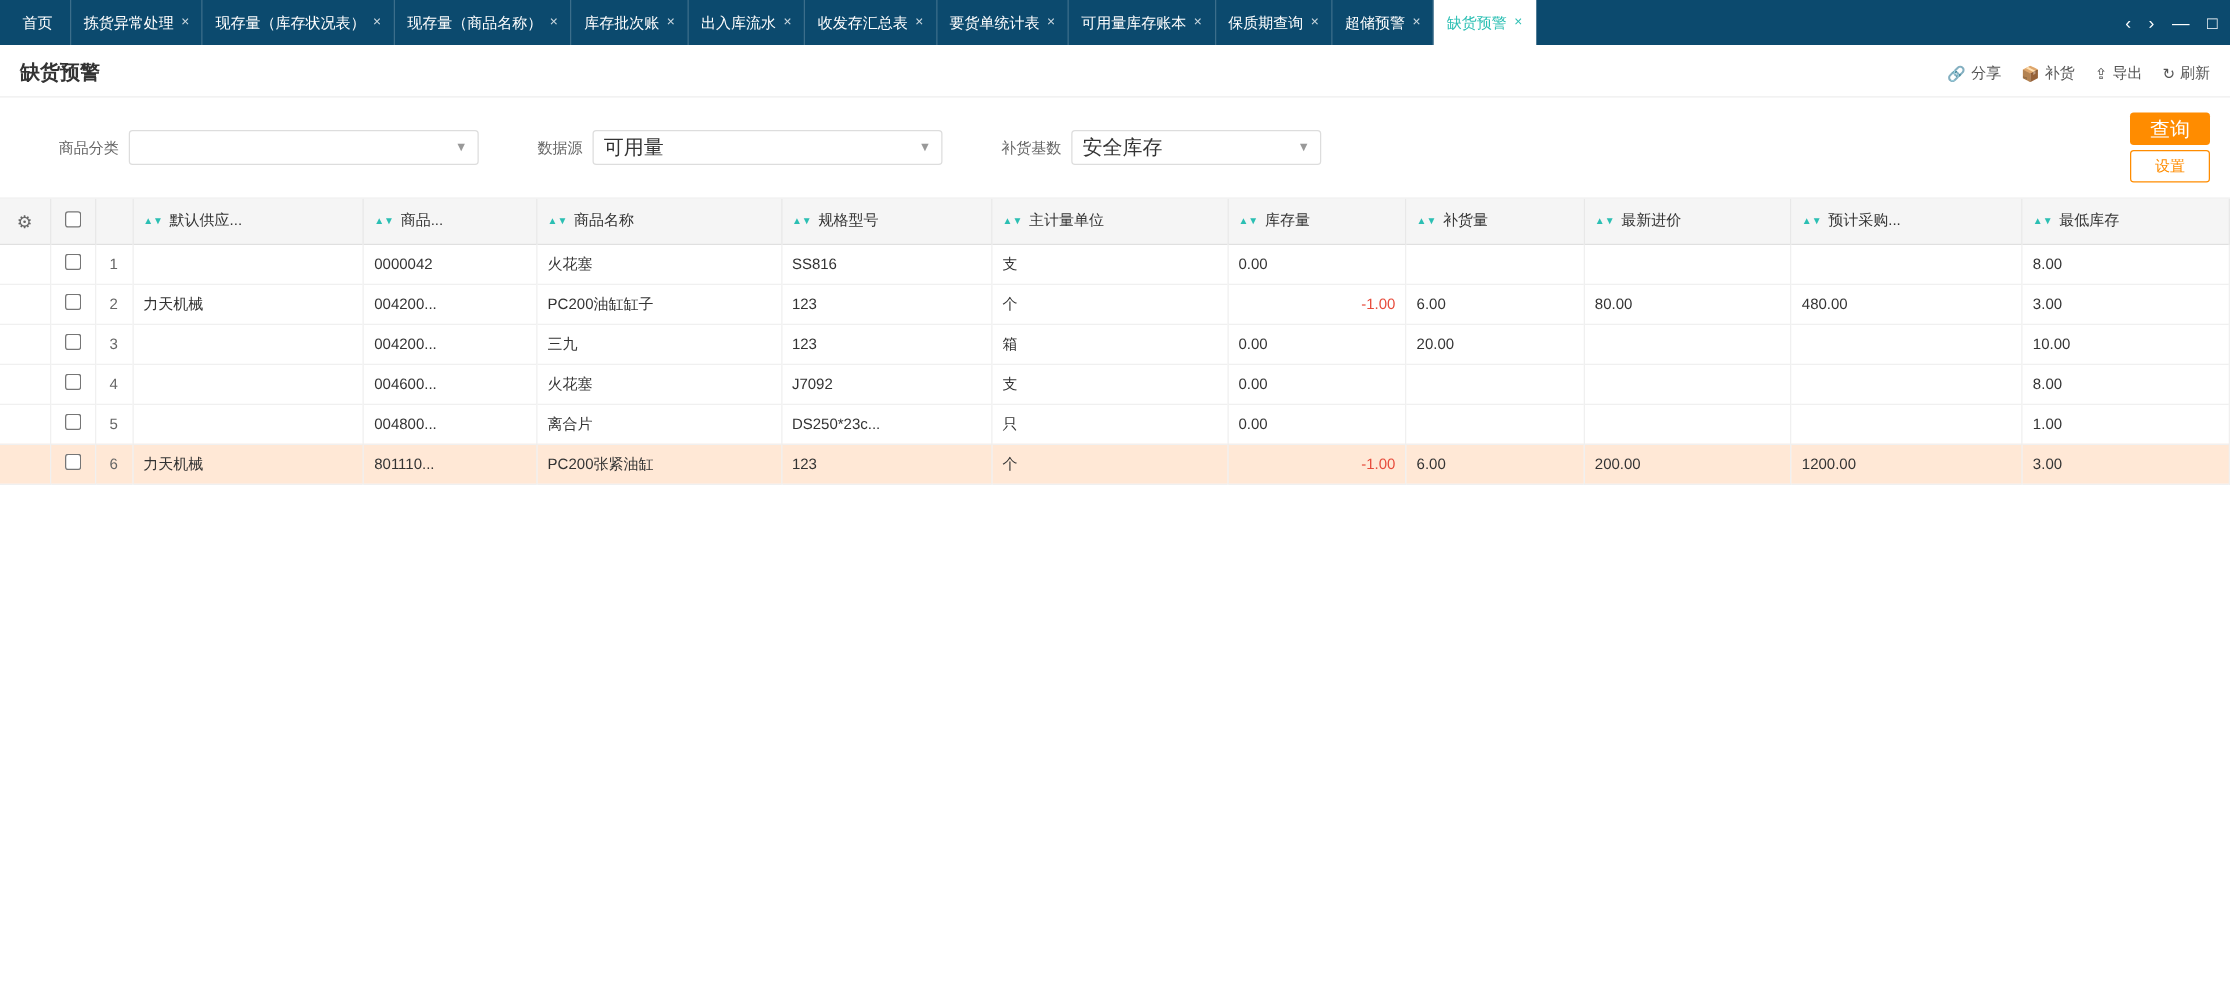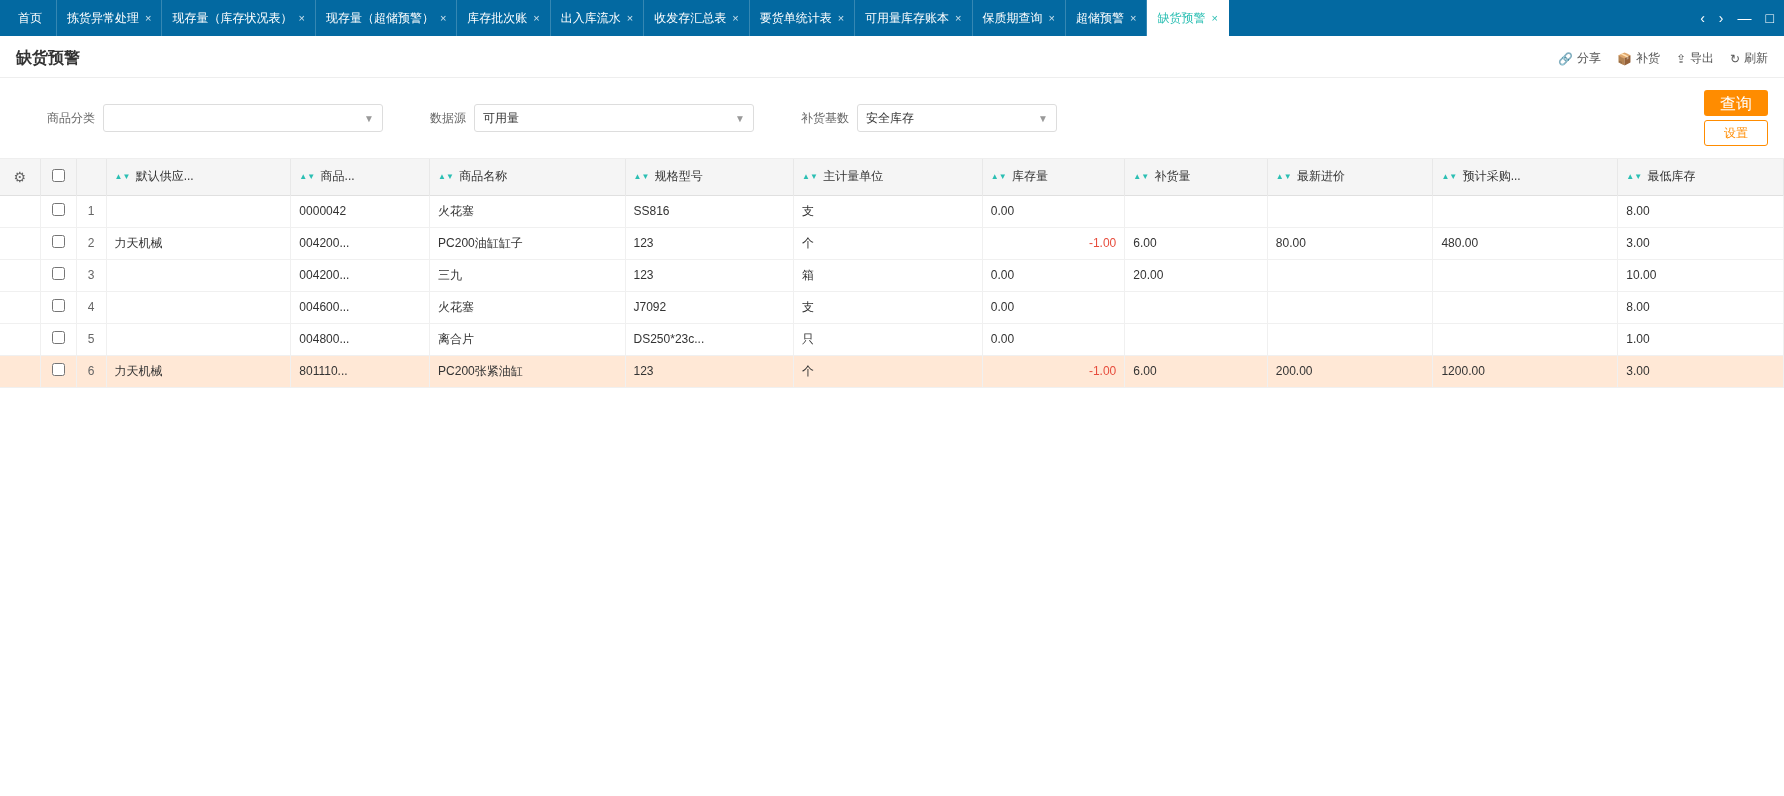--- a/index.html
+++ b/index.html
@@ -2,21 +2,21 @@
 <html><head>
   <meta charset="utf-8">
   <style>
     * { box-sizing: border-box; margin: 0; padding: 0; font-family: 'Microsoft YaHei', Arial, sans-serif; }
     body { background: #f5f5f5; font-size: 12px; color: #333; overflow: hidden; }
 
     
     .tab-bar {
       display: flex;
       align-items: center;
-      background: #0369a1;
+      background: #0c4a6e;
       height: 36px;
       padding: 0 4px;
       overflow: hidden;
     }
     .tab-item {
       display: flex;
       align-items: center;
       padding: 0 10px;
       height: 36px;
       color: #fff;
@@ -124,21 +124,21 @@
       min-width: 200px;
       height: 28px;
       justify-content: space-between;
     }
     .filter-select-text {
       color: #999;
       font-size: 12px;
     }
     .filter-select-value {
       color: #333;
-      font-size: 12px;
+      font-size: 16px;
     }
     .chevron-down {
       color: #999;
       font-size: 10px;
     }
     .filter-actions {
       margin-left: auto;
       display: flex;
       flex-direction: column;
       gap: 4px;
@@ -246,21 +246,21 @@
   </div>
   <div class="tab-item">
     <span>拣货异常处理</span>
     <span class="close-btn">×</span>
   </div>
   <div class="tab-item">
     <span>现存量（库存状况表）</span>
     <span class="close-btn">×</span>
   </div>
   <div class="tab-item">
-    <span>现存量（超储预警）</span>
+    <span>现存量（商品名称）</span>
     <span class="close-btn">×</span>
   </div>
   <div class="tab-item">
     <span>库存批次账</span>
     <span class="close-btn">×</span>
   </div>
   <div class="tab-item">
     <span>出入库流水</span>
     <span class="close-btn">×</span>
   </div>

